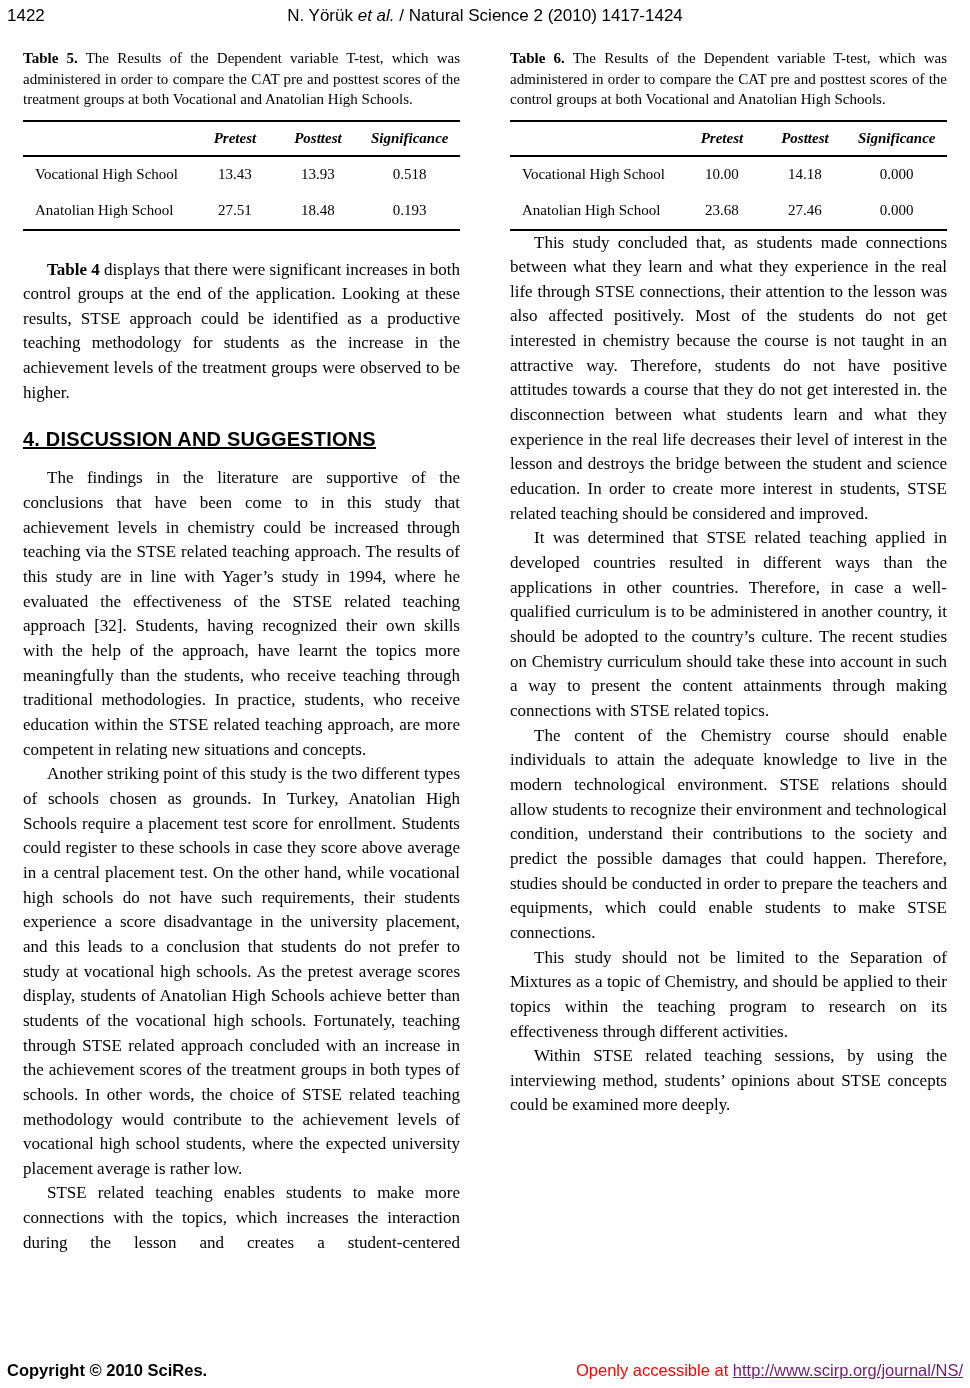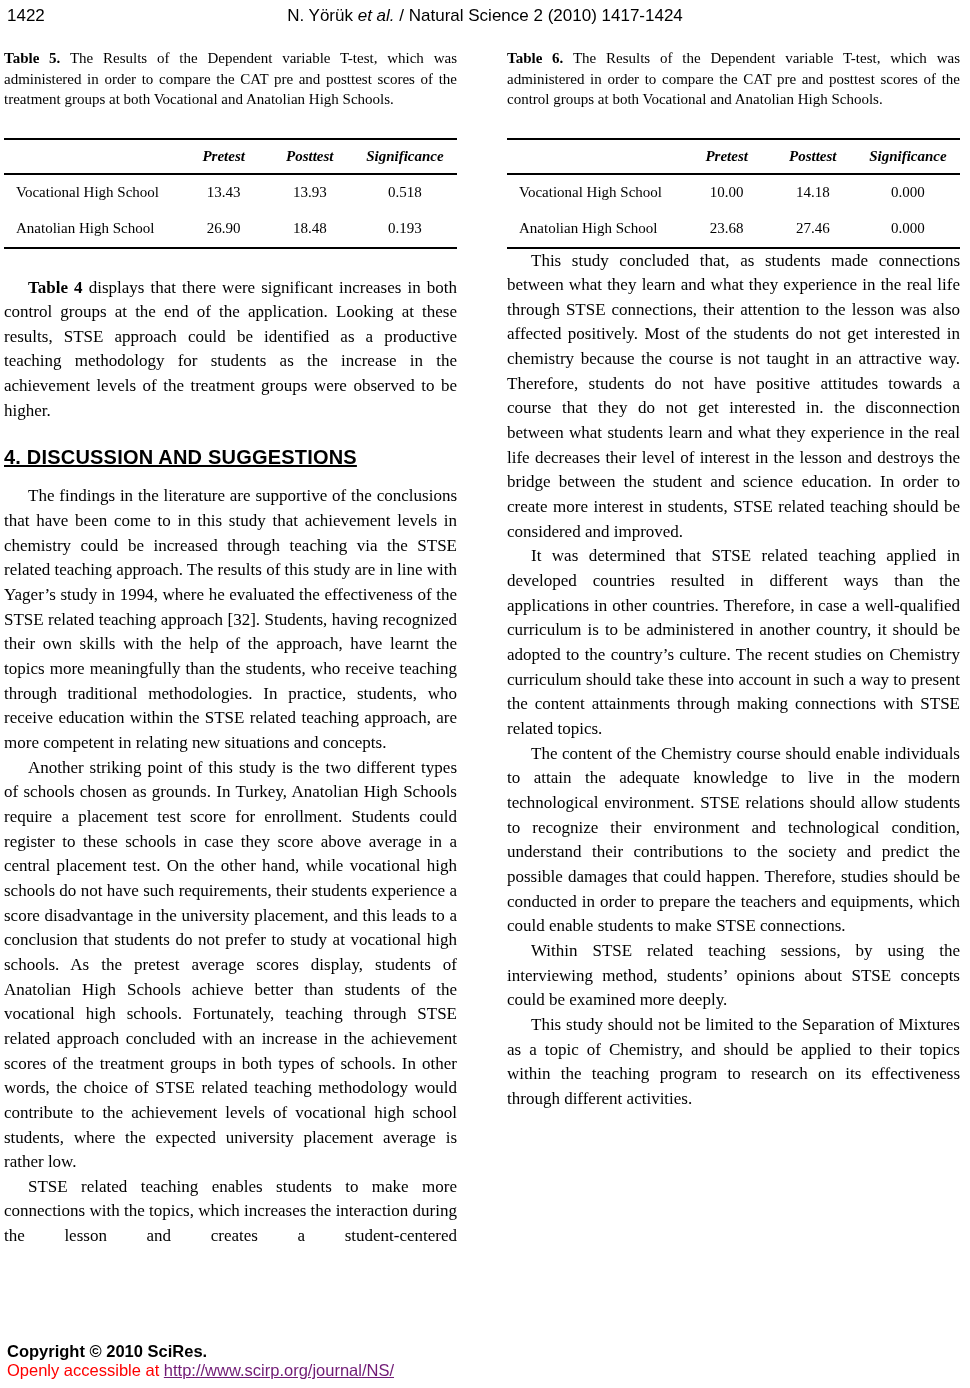--- a/index.html
+++ b/index.html
@@ -11,30 +11,30 @@
     overflow:hidden;
   }
   
   .running-header {
     position:relative; padding-top:6px; height:28px;
     font-family:"Liberation Sans", sans-serif; font-size:17px;
   }
   .page-number { position:absolute; left:7px; top:6px; }
   .running-title { display:block; text-align:center; }
   
-  .columns { display:flex; gap:50px; padding:0 4px; margin-top:20px; }
+  .columns { display:flex; gap:50px; padding:0 23px; margin-top:20px; }
   .col { width:453px; }
   
   .caption {
     font-size:15px; line-height:20.5px; text-align:justify;
   }
   .caption .cap-label { font-weight:bold; }
   
   table.datatable {
-    width:100%; margin-top:28px; border-collapse:collapse;
+    width:100%; margin-top:10px; border-collapse:collapse;
     border-top:2px solid #000; border-bottom:2px solid #000;
     font-size:15px;
   }
   table.datatable thead tr { border-bottom:2px solid #000; }
   table.datatable th {
     font-weight:bold; font-style:italic; text-align:center;
     padding:8px 2px; height:34px;
   }
   table.datatable td { text-align:center; padding:8px 2px; height:37px; }
   table.datatable .rowlabel { text-align:left; padding-left:12px; width:39%; }
@@ -52,21 +52,21 @@
     font-family:"Liberation Sans", sans-serif;
     font-size:20px; font-weight:bold; letter-spacing:0.2px;
     margin:23px 0 15px 0;
     text-decoration:underline;
   }
   
   .page-footer {
     position:absolute; left:0; right:0; bottom:8px;
     display:flex; justify-content:space-between; align-items:baseline;
     padding:0 7px;
-    font-family:"Liberation Sans", sans-serif; font-size:16.5px;flex-direction:column;
+    font-family:"Liberation Sans", sans-serif; font-size:16.5px;
   }
   .copyright { font-weight:bold; }
   .access-red { color:#ff0000; }
   a.journal-link { color:#701a75; text-decoration:underline; cursor:pointer; }
   
   .b { font-weight:bold; }
   .i { font-style:italic; }
 </style>
 </head>
 <body>
@@ -95,21 +95,21 @@
         </thead>
         <tbody>
           <tr>
             <td class="rowlabel">Vocational High School</td>
             <td>13.43</td>
             <td>13.93</td>
             <td>0.518</td>
           </tr>
           <tr>
             <td class="rowlabel">Anatolian High School</td>
-            <td>26.90</td>
+            <td>27.51</td>
             <td>18.48</td>
             <td>0.193</td>
           </tr>
         </tbody>
       </table>
 
       <p class="body after-table"><span class="b">Table 4</span><span> displays that there were significant increases in both control groups at the end of the application. Looking at these results, STSE approach could be identified as a productive teaching methodology for students as the increase in the achievement levels of the treatment groups were observed to be higher.</span></p>
 
       <h2 class="section-heading">4. DISCUSSION AND SUGGESTIONS</h2>
 
@@ -144,22 +144,22 @@
             <td>23.68</td>
             <td>27.46</td>
             <td>0.000</td>
           </tr>
         </tbody>
       </table>
 
       <p class="body">This study concluded that, as students made connections between what they learn and what they experience in the real life through STSE connections, their attention to the lesson was also affected positively. Most of the students do not get interested in chemistry because the course is not taught in an attractive way. Therefore, students do not have positive attitudes towards a course that they do not get interested in. the disconnection between what students learn and what they experience in the real life decreases their level of interest in the lesson and destroys the bridge between the student and science education. In order to create more interest in students, STSE related teaching should be considered and improved.</p>
       <p class="body">It was determined that STSE related teaching applied in developed countries resulted in different ways than the applications in other countries. Therefore, in case a well-qualified curriculum is to be administered in another country, it should be adopted to the country’s culture. The recent studies on Chemistry curriculum should take these into account in such a way to present the content attainments through making connections with STSE related topics.</p>
       <p class="body">The content of the Chemistry course should enable individuals to attain the adequate knowledge to live in the modern technological environment. STSE relations should allow students to recognize their environment and technological condition, understand their contributions to the society and predict the possible damages that could happen. Therefore, studies should be conducted in order to prepare the teachers and equipments, which could enable students to make STSE connections.</p>
+      <p class="body">This study should not be limited to the Separation of Mixtures as a topic of Chemistry, and should be applied to their topics within the teaching program to research on its effectiveness through different activities.</p>
       <p class="body">Within STSE related teaching sessions, by using the interviewing method, students’ opinions about STSE concepts could be examined more deeply.</p>
-      <p class="body">This study should not be limited to the Separation of Mixtures as a topic of Chemistry, and should be applied to their topics within the teaching program to research on its effectiveness through different activities.</p>
 
     </div>
   </div>
 
   <div class="page-footer">
     <span class="copyright">Copyright © 2010 SciRes.</span>
     <span class="access"><span class="access-red">Openly accessible at </span><a class="journal-link">http://www.scirp.org/journal/NS/</a></span>
   </div>
 
 </div>

